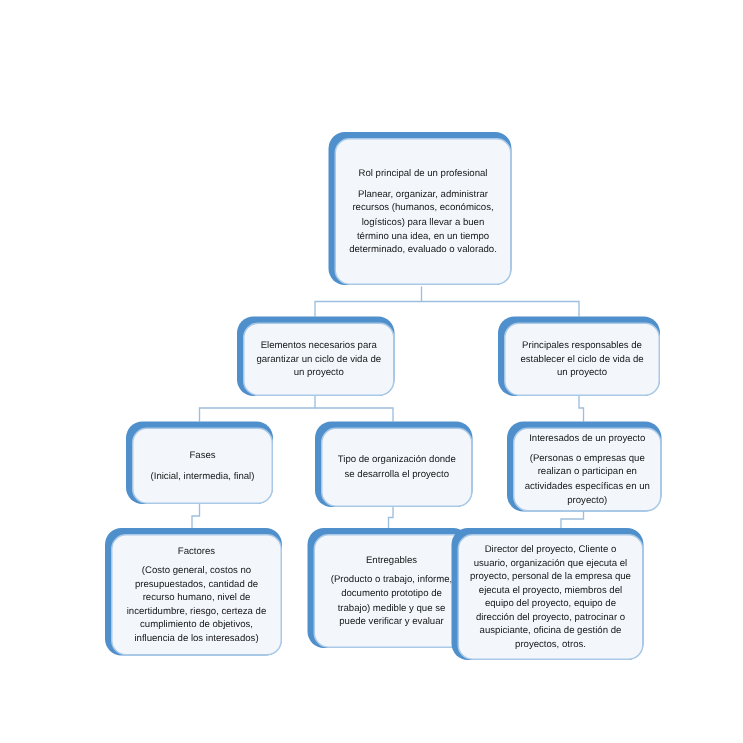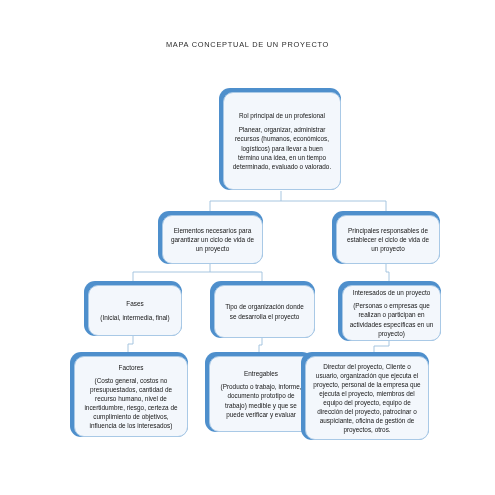--- a/index.html
+++ b/index.html
@@ -80,21 +80,20 @@
     margin-top: 5px;
   }
   .node .card .body.tight { margin-top: 4px; }
   .node .card .head:empty, .node .card .body:empty { display: none; }
 </style>
 </head>
 <body>
 
 <div id="canvas">
 
-  <div class="title">MAPA CONCEPTUAL DE UN PROYECTO</div>
 
   <svg id="wires" viewBox="0 0 495 495" xmlns="http://www.w3.org/2000/svg">
     <g fill="none" stroke="#9dbfdd" stroke-width="0.9">
 
       <path d="M 281 191 L 281 201 L 210 201 L 210 211"></path>
       <path d="M 281 201 L 386 201 L 386 211"></path>
 
       <path d="M 210 264 L 210 272 L 133 272 L 133 281"></path>
       <path d="M 210 272 L 262 272 L 262 281"></path>
 

